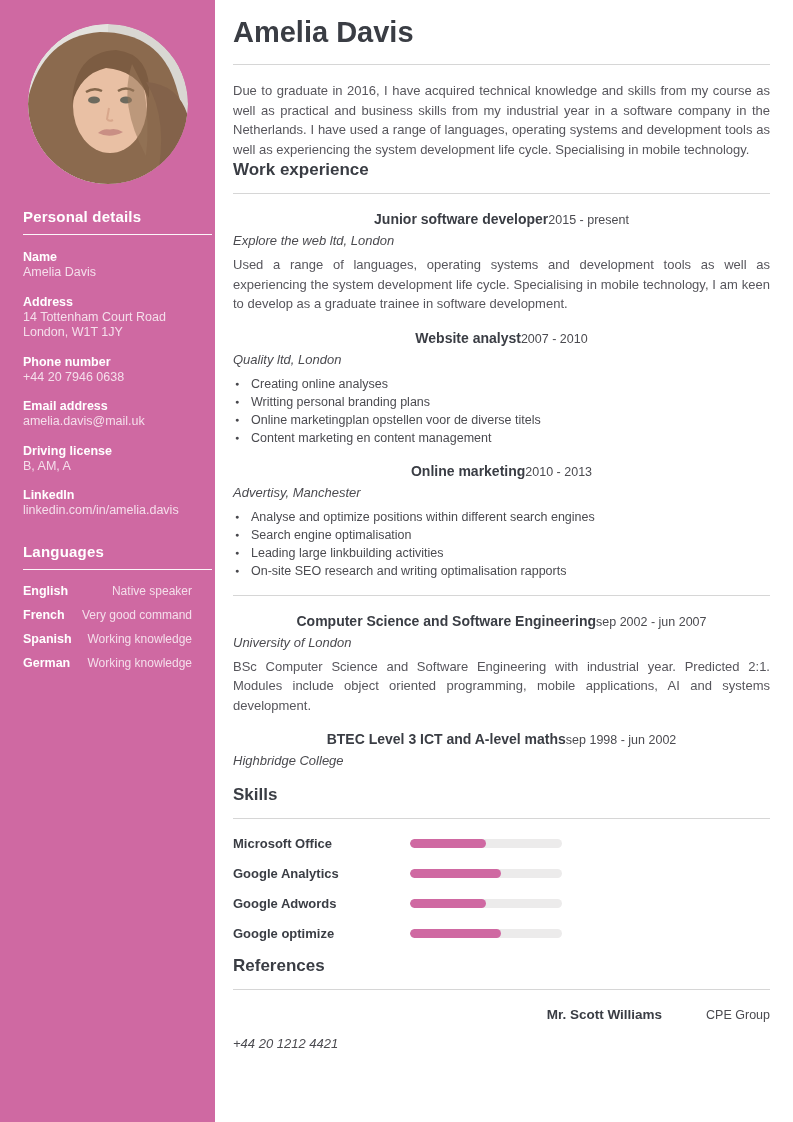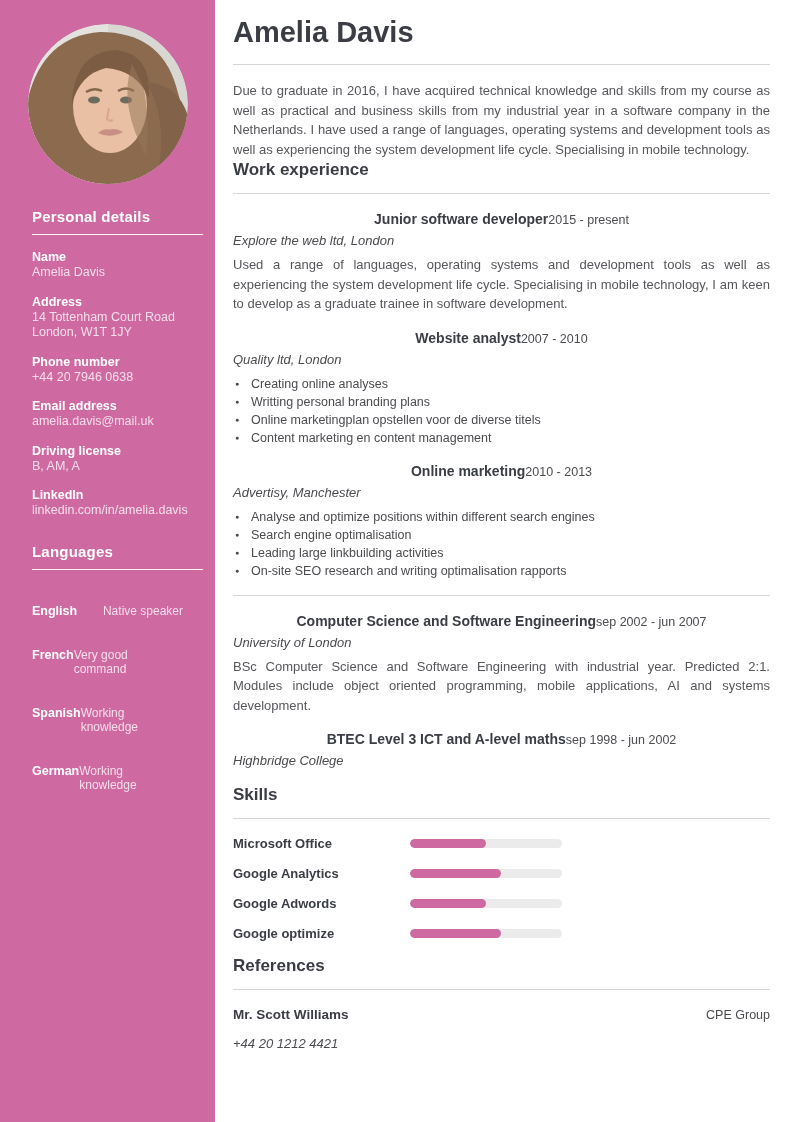--- a/index.html
+++ b/index.html
@@ -25,36 +25,36 @@
   
   .sidebar{
     position:absolute;left:0;top:0;width:215px;height:1122px;
     background:var(--sidebar-bg);color:var(--sidebar-text);
   }
   .photo-wrap{
     width:160px;height:160px;border-radius:50%;overflow:hidden;
     margin:24px auto 0;display:block;
   }
   .photo-wrap svg{display:block;}
-  .side-section{padding:0 32px;}
+  .side-section{padding:0 23px;}
   .side-title{
     font-size:15px;font-weight:bold;color:var(--sidebar-text);
     margin-top:24px;letter-spacing:0.2px;
   }
   .side-hr{
     border:none;border-top:1px solid rgba(255,255,255,0.95);
     margin:9px -20px 14px 0;height:0;
   }
   .detail-item{margin-bottom:13px;}
   .detail-label{font-size:12.5px;font-weight:bold;line-height:16px;color:var(--sidebar-text);}
   .detail-value{font-size:12.5px;line-height:15.5px;color:var(--sidebar-subtext);}
   .interest-list div{font-size:12.5px;font-weight:bold;color:var(--sidebar-text);margin-bottom:10px;}
   .lang-row{display:flex;justify-content:space-between;align-items:baseline;margin-bottom:10px;}
   .lang-name{font-size:12.5px;font-weight:bold;color:var(--sidebar-text);}
-  .lang-level{font-size:12px;color:var(--sidebar-subtext);margin-top:20px;}
+  .lang-level{font-size:12px;color:var(--sidebar-subtext);}
 
   
   .main{position:absolute;left:233px;right:23px;top:0;}
   h1.name{
     font-size:29px;line-height:32px;font-weight:bold;color:var(--heading-text);
     margin:16px 0 0;
   }
   .rule{border:none;border-top:1px solid var(--divider);height:0;margin:16px 0 0;}
   .rule.under-h2{margin:13px 0 16px;}
   .summary{
@@ -72,21 +72,21 @@
   ul.entry-bullets li{
     position:relative;padding-left:18px;font-size:12.5px;line-height:18px;color:var(--meta-text);
   }
   ul.entry-bullets li::before{
     content:"●";position:absolute;left:2px;top:0;font-size:7px;line-height:18px;color:#47474c;
   }
   .skill-row{display:flex;align-items:center;height:16px;margin-bottom:14px;}
   .skill-name{width:177px;font-size:13px;font-weight:bold;color:var(--heading-text);}
   .skill-track{width:152px;height:9px;border-radius:5px;background:var(--skill-track);overflow:hidden;position:relative;}
   .skill-fill{height:9px;border-radius:5px;background:var(--accent);}
-  .ref-head{display:flex;justify-content:space-between;align-items:baseline;gap:44px;}
+  .ref-head{display:flex;justify-content:flex-end;align-items:baseline;gap:44px;}
   .ref-name{font-size:13.5px;font-weight:bold;color:var(--heading-text);line-height:18px;}
   .ref-company{font-size:12.5px;color:var(--meta-text);}
   .ref-line{font-size:13px;font-style:italic;color:var(--meta-text);margin-top:12px;line-height:16px;}
 </style>
 </head>
 <body>
 
 <div class="page">
 
   <aside class="sidebar">

